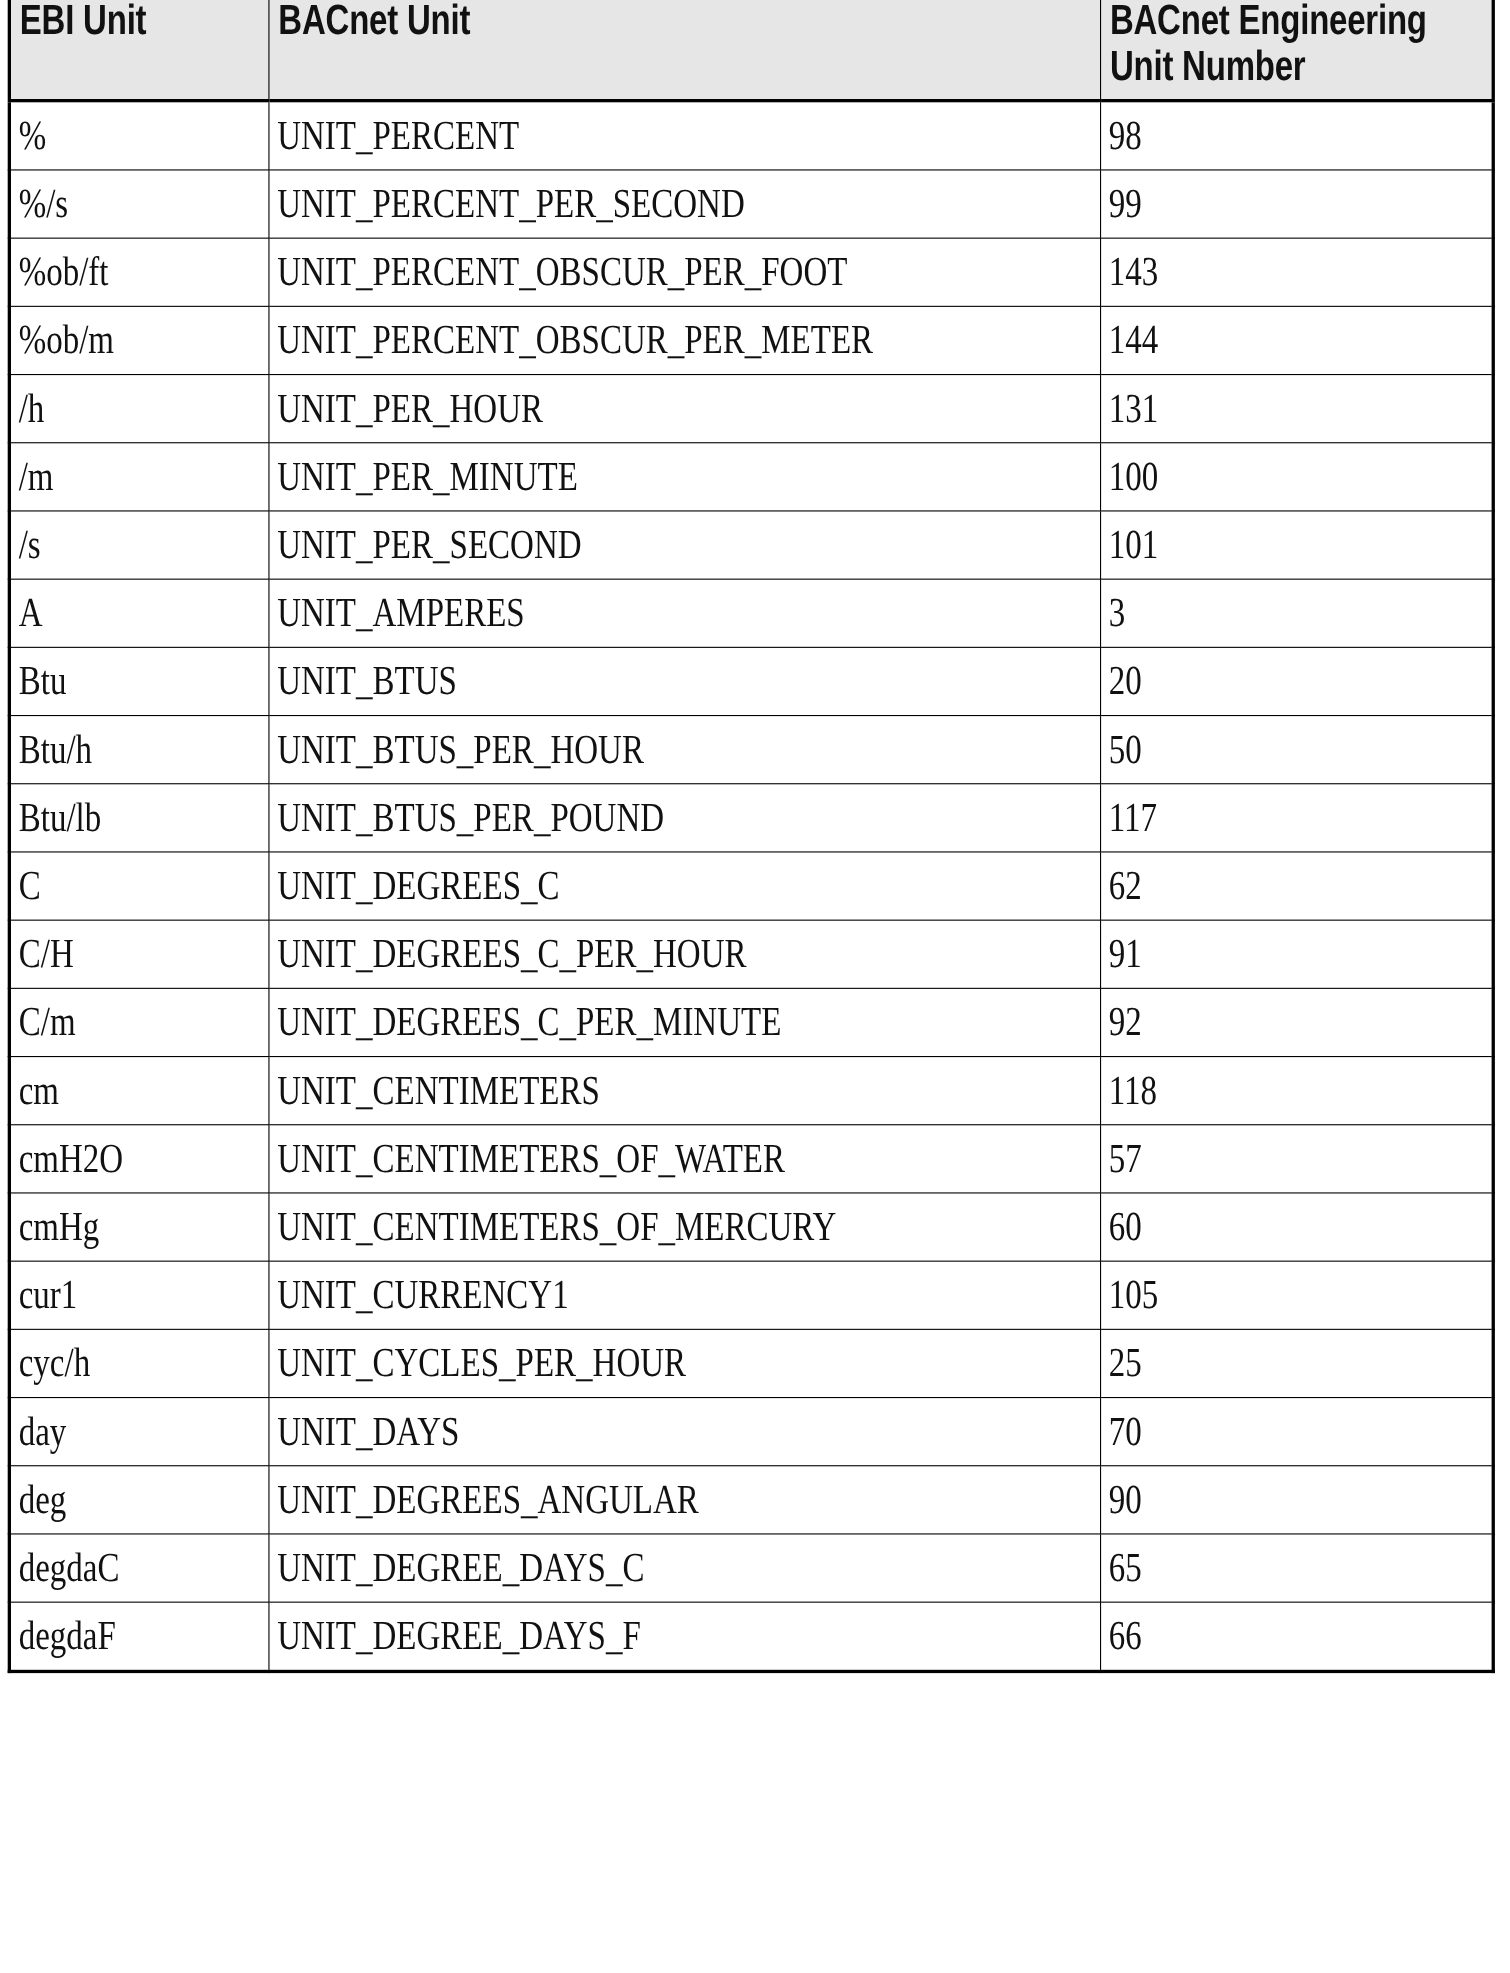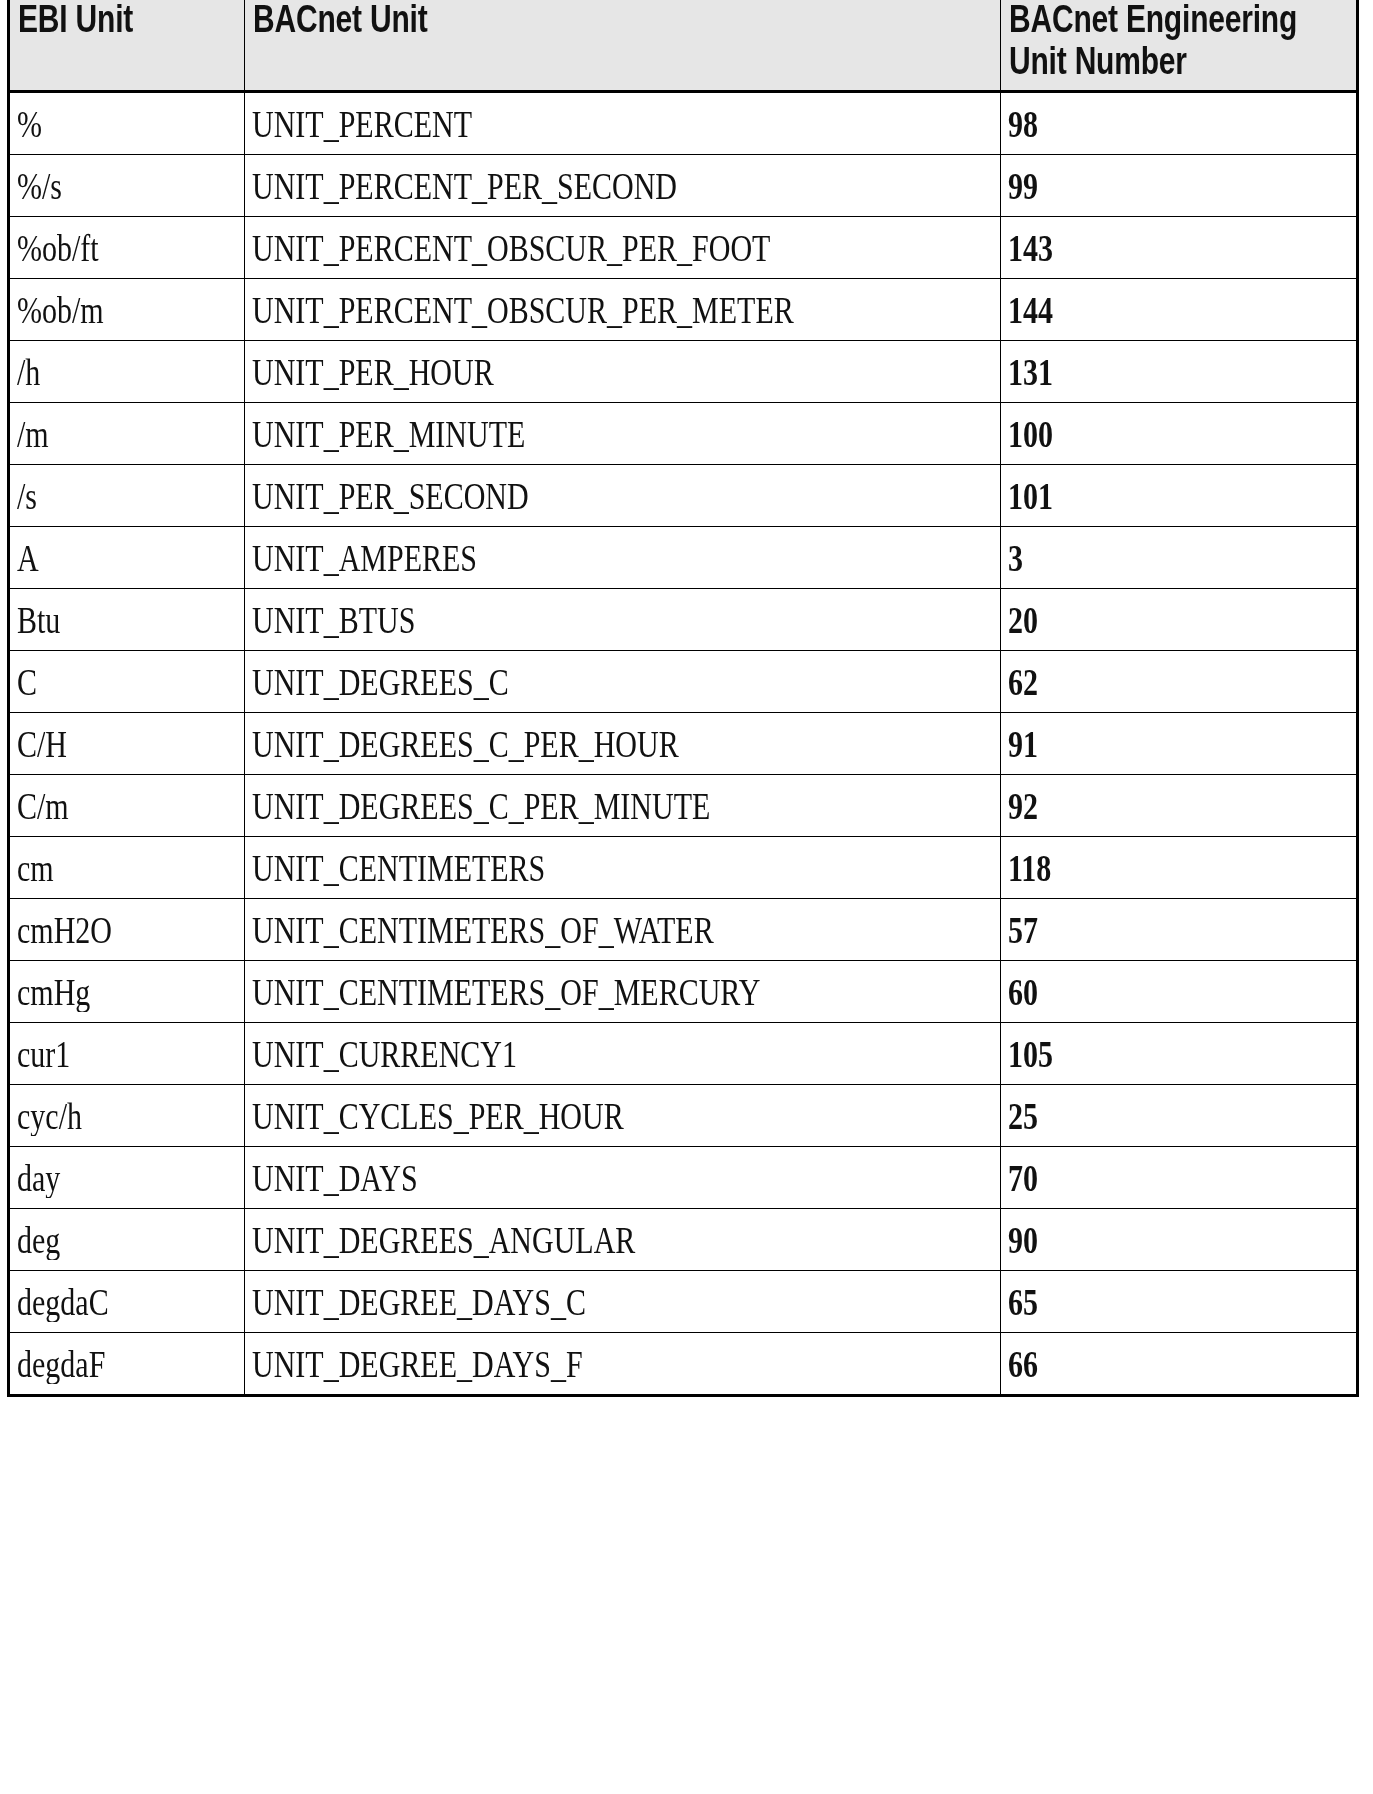--- a/index.html
+++ b/index.html
@@ -54,21 +54,21 @@
   .units-table tbody td {
     height: 61px;
     padding: 0 0 0 7px;
     border-right: 1px solid #000;
     border-bottom: 1.5px solid #000;
     vertical-align: middle;
     font-family: "Liberation Serif", serif;
     color: #111;
     white-space: nowrap;
   }
-  .units-table tbody td:last-child { border-right: none; font-weight: bold; }
+  .units-table tbody td:last-child { border-right: none; }
   .units-table tbody tr:last-child td { border-bottom: none; margin-top: 16px; }
   .cell-text {
     display: inline-block;
     font-size: 30px;
     line-height: 30px;
     transform: scale(1, 1.25);
     transform-origin: left center;
   }
 </style>
 </head>
@@ -136,20 +136,30 @@
         <td><span class="cell-text">A</span></td>
         <td><span class="cell-text">UNIT_AMPERES</span></td>
         <td><span class="cell-text">3</span></td>
       </tr>
       <tr>
         <td><span class="cell-text">Btu</span></td>
         <td><span class="cell-text">UNIT_BTUS</span></td>
         <td><span class="cell-text">20</span></td>
       </tr>
       <tr>
+        <td><span class="cell-text">Btu/h</span></td>
+        <td><span class="cell-text">UNIT_BTUS_PER_HOUR</span></td>
+        <td><span class="cell-text">50</span></td>
+      </tr>
+      <tr>
+        <td><span class="cell-text">Btu/lb</span></td>
+        <td><span class="cell-text">UNIT_BTUS_PER_POUND</span></td>
+        <td><span class="cell-text">117</span></td>
+      </tr>
+      <tr>
         <td><span class="cell-text">C</span></td>
         <td><span class="cell-text">UNIT_DEGREES_C</span></td>
         <td><span class="cell-text">62</span></td>
       </tr>
       <tr>
         <td><span class="cell-text">C/H</span></td>
         <td><span class="cell-text">UNIT_DEGREES_C_PER_HOUR</span></td>
         <td><span class="cell-text">91</span></td>
       </tr>
       <tr>

